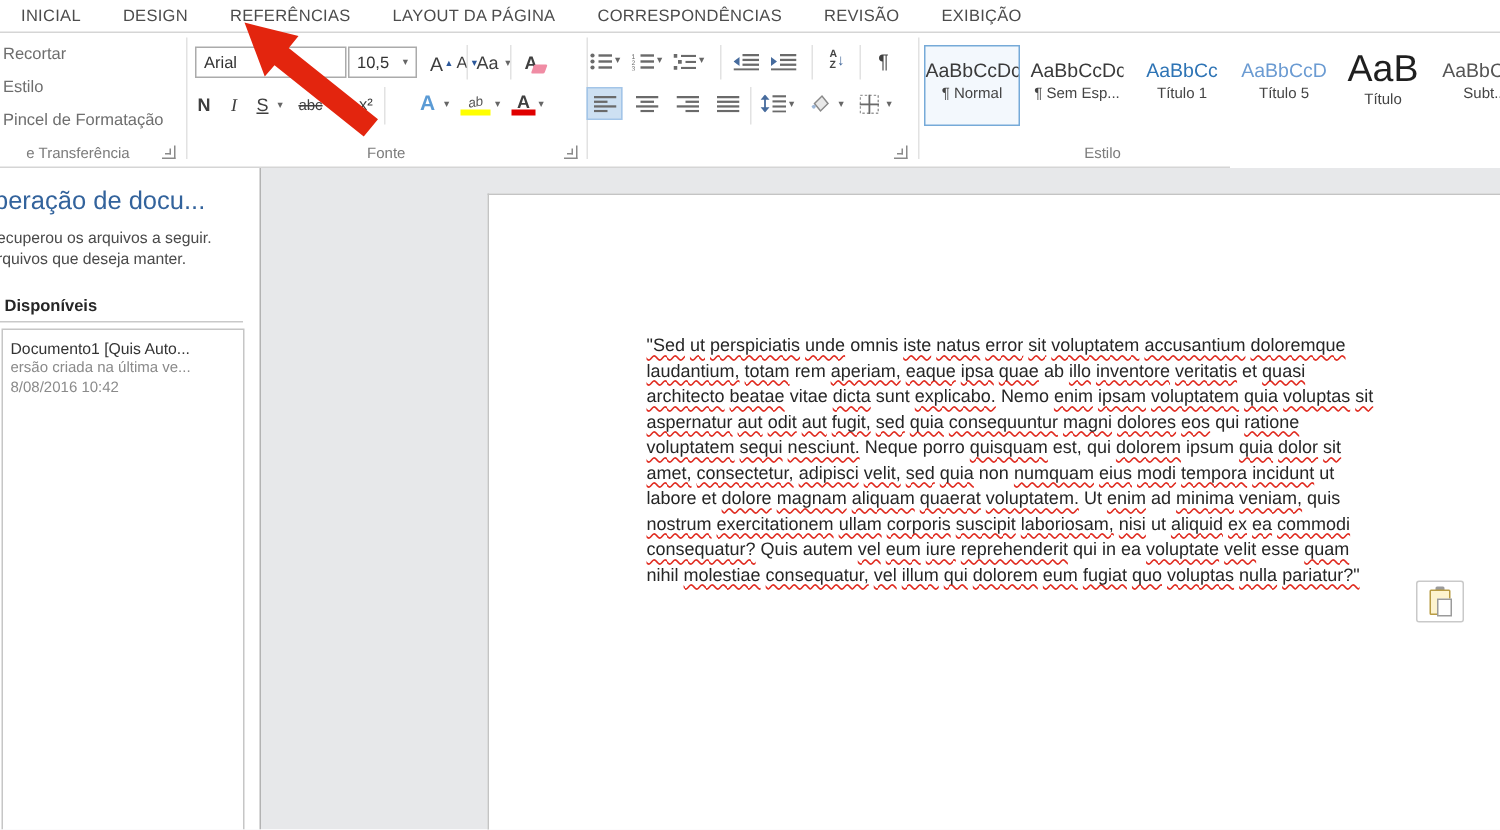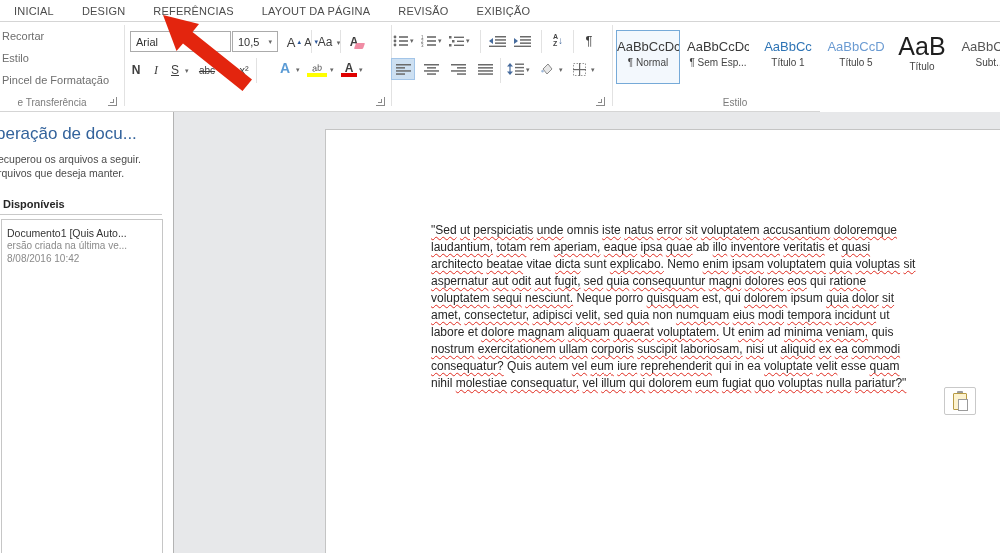--- a/index.html
+++ b/index.html
@@ -74,20 +74,21 @@
   svg .ln{fill:#6a6a6a}
 </style>
 </head>
 <body>
 
 <div class="tabbar">
     <div class="tab">INICIAL</div>
     <div class="tab">DESIGN</div>
     <div class="tab">REFERÊNCIAS</div>
     <div class="tab">LAYOUT DA PÁGINA</div>
+    <div class="tab">CORRESPONDÊNCIAS</div>
     <div class="tab">REVISÃO</div>
     <div class="tab">EXIBIÇÃO</div>
   </div>
 
 <div class="ribbon">
 
   <div class="cliplabel" style="top:8px">Recortar</div>
   <div class="cliplabel" style="top:30px">Estilo</div>
   <div class="cliplabel" style="top:52px">Pincel de Formatação</div>
   <div class="grplabel" style="left:0;width:104px">e Transferência</div>
@@ -147,20 +148,21 @@
     <span class="glyph" style="font-size:9px;font-style:italic;color:#555;transform:rotate(-10deg)">ab</span>
     <span class="underbar" style="background:#ffff00"></span>
   </div>
   <span class="caret" style="position:absolute;left:330px;top:44px">▾</span>
   <div class="rbtn" style="left:340px;top:36px;width:18px">
     <span class="glyph" style="font-weight:bold">A</span>
     <span class="underbar" style="background:#e00000"></span>
   </div>
   <span class="caret" style="position:absolute;left:359px;top:44px">▾</span>
 
+  <div class="grplabel" style="left:125px;width:265px">Fonte</div>
   <span class="launcher" style="left:376px"></span>
   <div class="vsep" style="left:391px"></div>
 
   <div class="rbtn" style="left:392px;top:9px;width:18px">
     <svg width="16" height="12">
       <circle class="ln" cx="2" cy="2" r="1.4"></circle>
         <rect class="ln" x="6" y="1.2" width="9" height="1.6"></rect>
       <circle class="ln" cx="2" cy="6" r="1.4"></circle>
         <rect class="ln" x="6" y="5.2" width="9" height="1.6"></rect>
       <circle class="ln" cx="2" cy="10" r="1.4"></circle>

